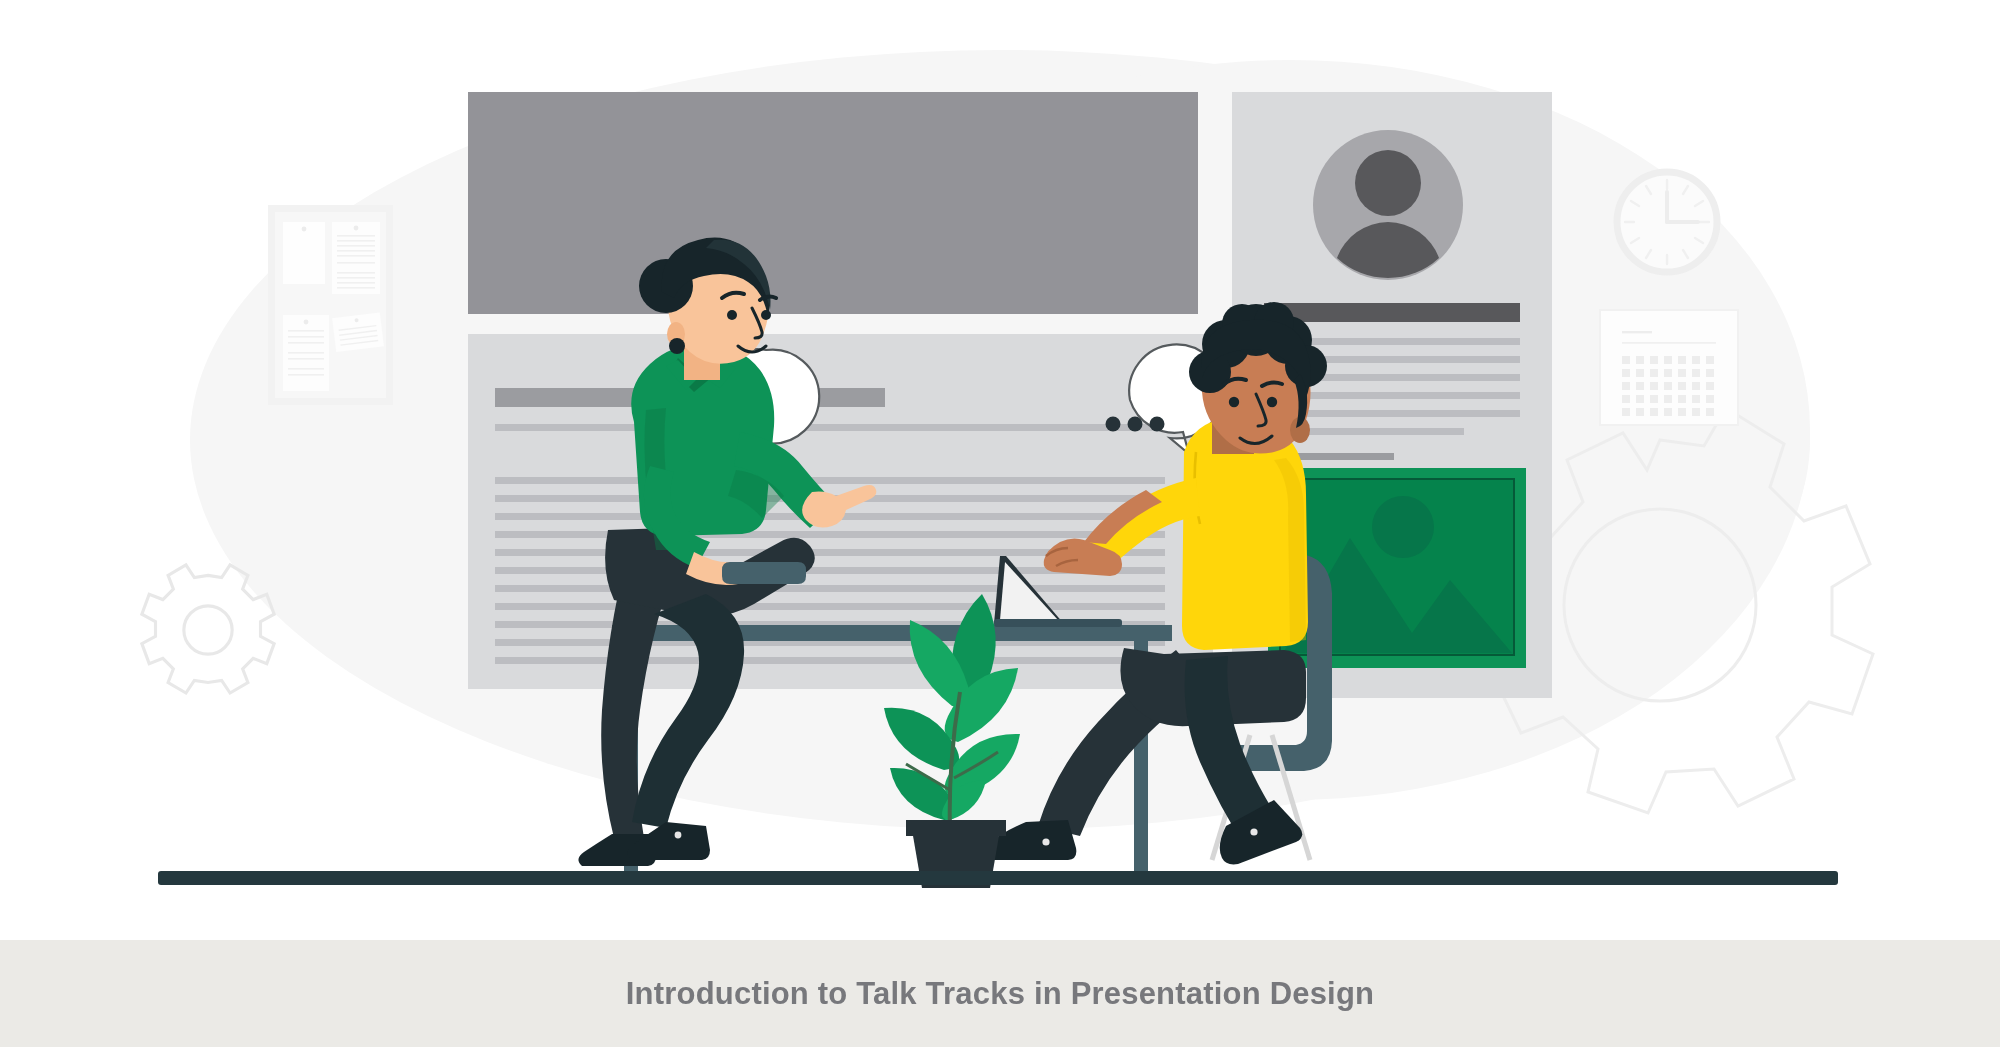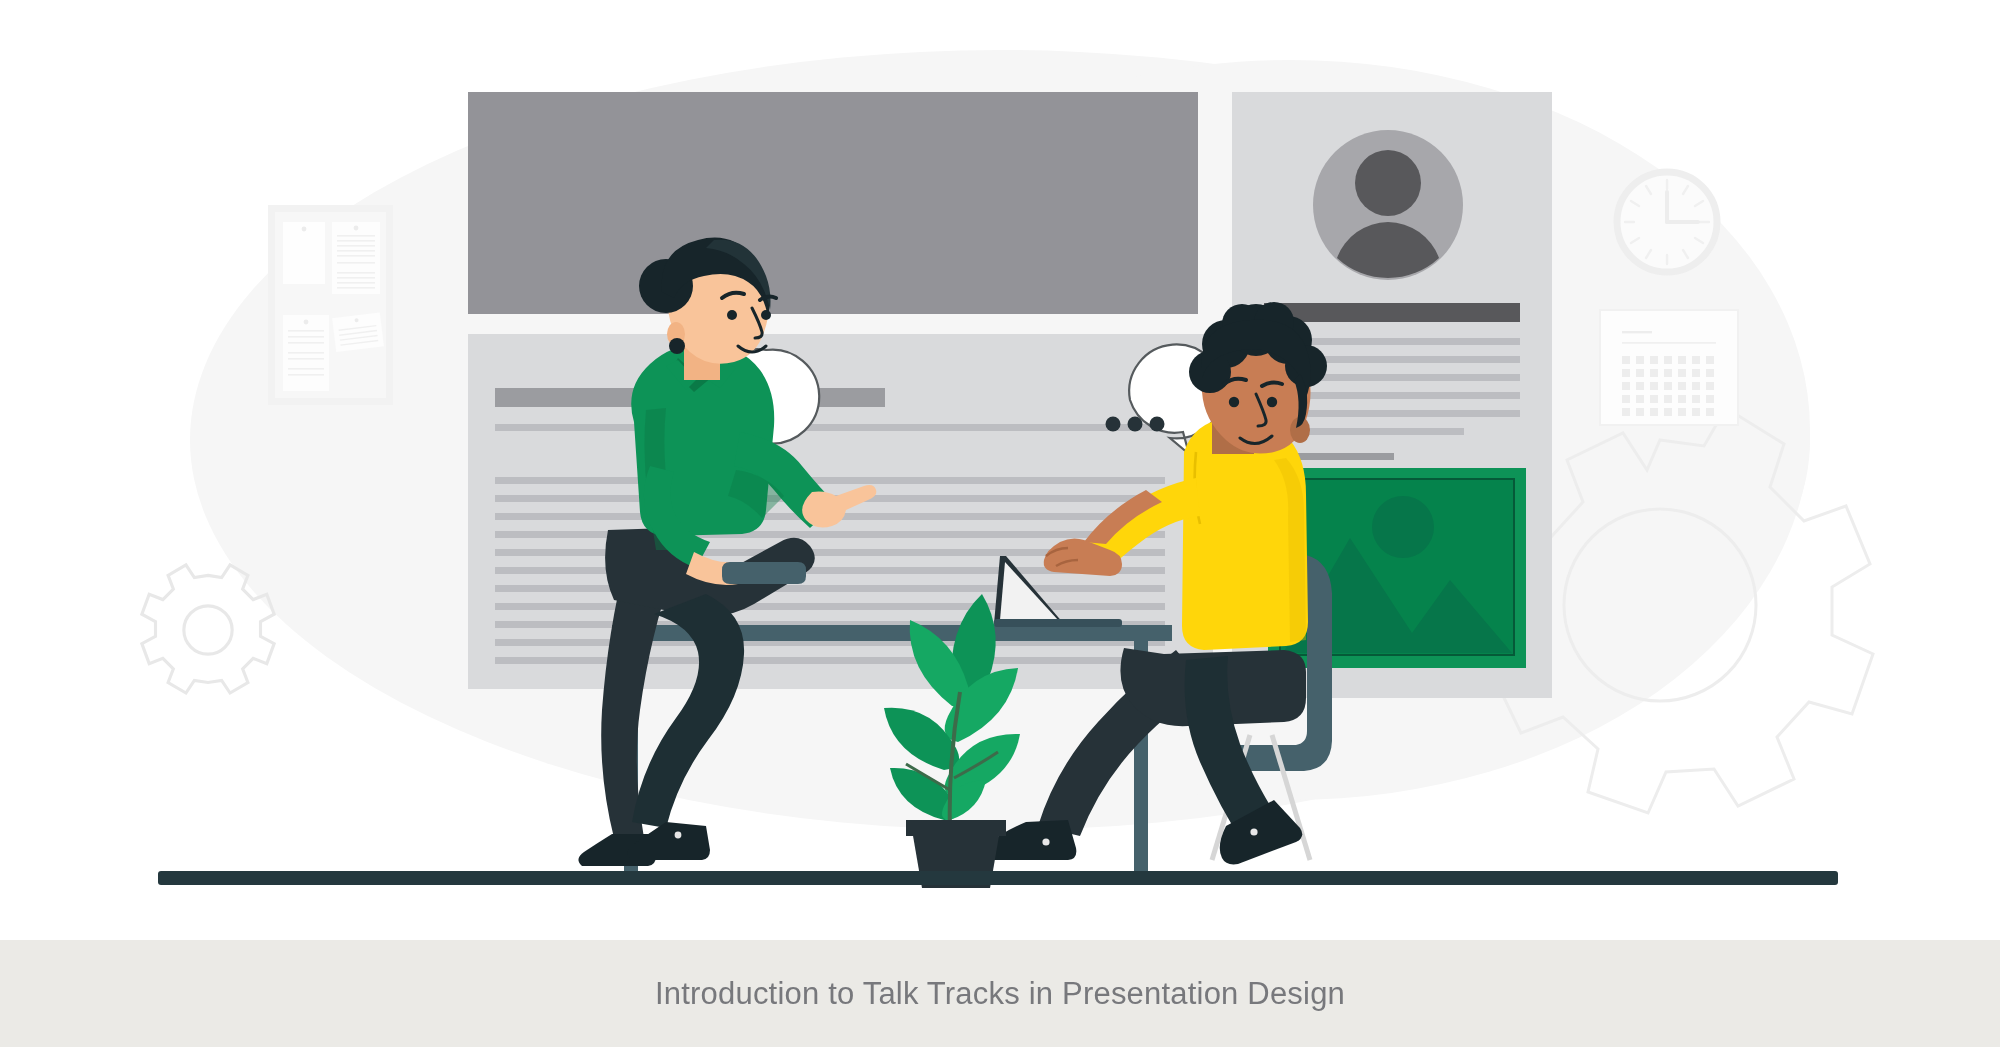--- a/index.html
+++ b/index.html
@@ -27,21 +27,21 @@
     left: 0; top: 940px;
     width: 2000px; height: 107px;
     background: #ebeae6;
     display: flex;
     align-items: center;
     justify-content: center;
   }
   .caption-text {
     font-family: "Liberation Sans", sans-serif;
     font-size: 31px;
-    font-weight: 400;
+    font-weight: 700;
     color: #77787c;
     letter-spacing: 0.2px;
     white-space: nowrap;
   }
 </style>
 </head>
 <body>
 
 <div id="stage">
 

